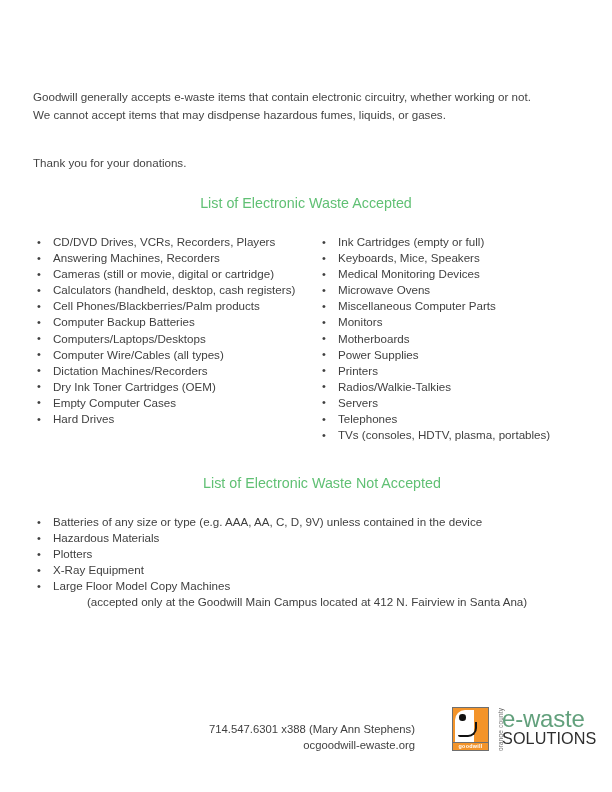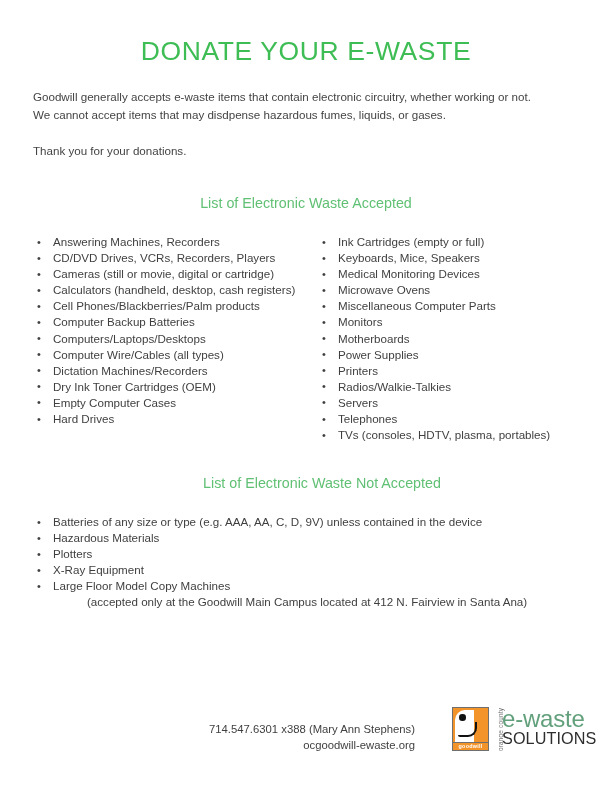--- a/index.html
+++ b/index.html
@@ -42,21 +42,21 @@
   .intro {
     position: absolute;
     left: 33px;
     top: 88px;
     width: 510px;
     font-size: 11.6px;
     line-height: 18px;
     color: #444444;
   }
   .intro p { margin: 0; }
-  .intro p.second { margin-top: 18px; }
+  .intro p.second { margin-top: 30px; }
 
   
   .section-heading {
     position: absolute;
     left: 0;
     width: 612px;
     text-align: center;
     font-size: 14.3px;
     font-weight: 400;
     color: #60c074;
@@ -229,32 +229,31 @@
     color: #2e2e2e;
     letter-spacing: 0.1px;
     line-height: 18px;
   }
 </style>
 </head>
 <body>
 
 <div class="page">
 
-  <div class="doc-title">DONATE YOUR E-WASTE</div>
 
   <div class="intro">
     <p class="first">Goodwill generally accepts e-waste items that contain electronic circuitry, whether working or not. We cannot accept items that may disdpense hazardous fumes, liquids, or gases.</p>
     <p class="second">Thank you for your donations.</p>
   </div>
 
   <div class="section-heading" id="heading-accepted">List of Electronic Waste Accepted</div>
 
   <ul class="bullets" id="accepted-col-left">
+    <li>CD/DVD Drives, VCRs, Recorders, Players</li>
     <li>Answering Machines, Recorders</li>
-    <li>CD/DVD Drives, VCRs, Recorders, Players</li>
     <li>Cameras (still or movie, digital or cartridge)</li>
     <li>Calculators (handheld, desktop, cash registers)</li>
     <li>Cell Phones/Blackberries/Palm products</li>
     <li>Computer Backup Batteries</li>
     <li>Computers/Laptops/Desktops</li>
     <li>Computer Wire/Cables (all types)</li>
     <li>Dictation Machines/Recorders</li>
     <li>Dry Ink Toner Cartridges (OEM)</li>
     <li>Empty Computer Cases</li>
     <li>Hard Drives</li>

